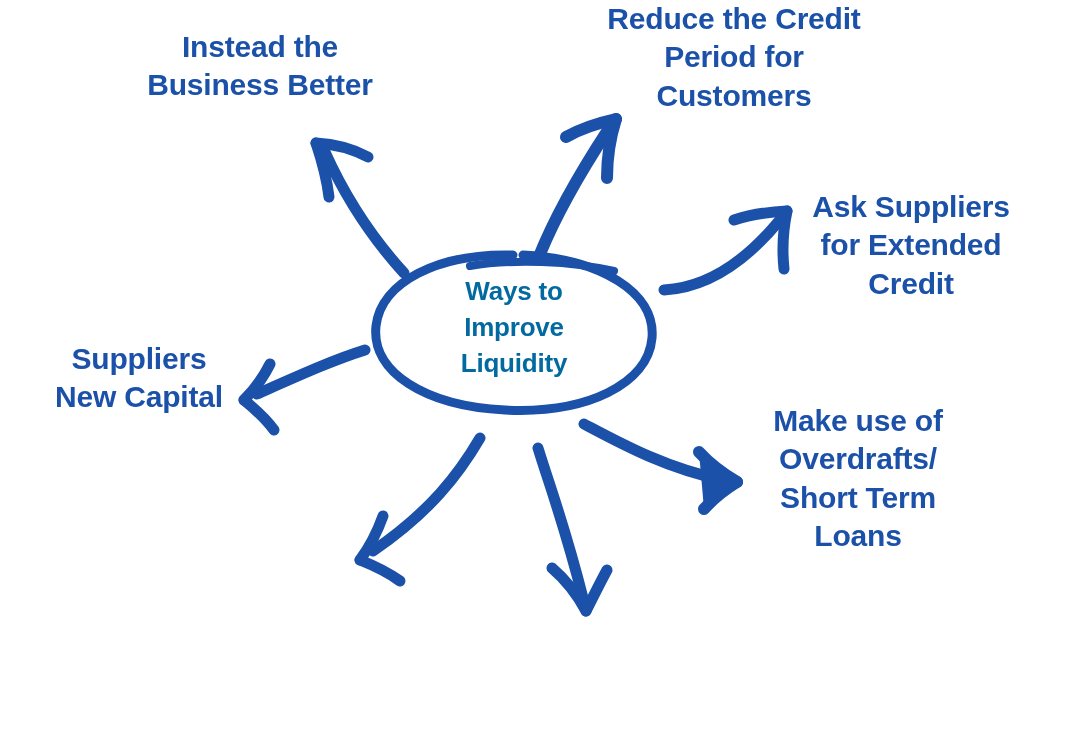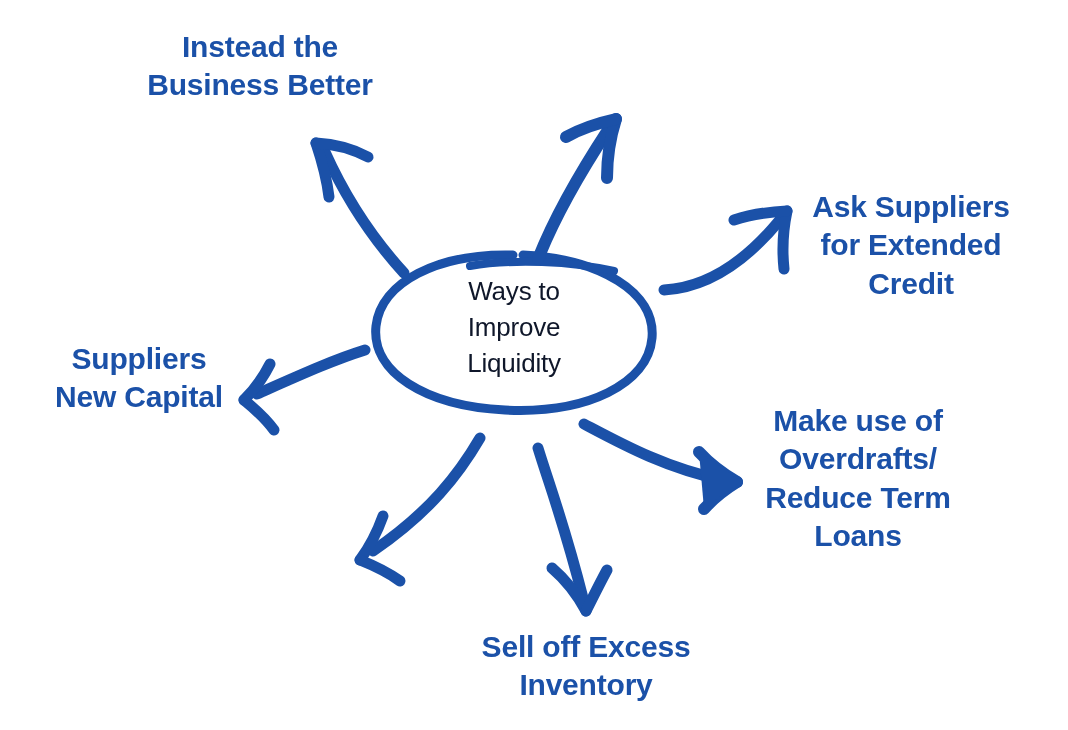--- a/index.html
+++ b/index.html
@@ -32,22 +32,22 @@
     color: #1B51A8;
     font-weight: bold;
     font-size: 30px;
     line-height: 1.28;
     text-align: center;
     white-space: pre-line;
     letter-spacing: -0.2px;
   }
   .center-label {
     position: absolute;
-    color: #0f172a;
-    font-weight: normal;
+    color: #0369a1;
+    font-weight: bold;
     font-size: 26px;
     line-height: 1.38;
     text-align: center;
     white-space: pre-line;
     letter-spacing: -0.2px;
   }
 
   
   #node-0 { left: 104px;  top: 28px;  width: 312px; }   
   #node-1 { left: 548px;  top: 0px;   width: 372px; }   
@@ -125,30 +125,31 @@
     </g>
   </svg>
 
   <div class="center-label" id="center-text">Ways to
 Improve
 Liquidity</div>
 
   <div class="label" id="node-0">Instead the
 Business Better</div>
 
+  <div class="label" id="node-1">Reduce the Credit
+Period for
+Customers</div>
 
   <div class="label" id="node-2">Ask Suppliers
 for Extended
 Credit</div>
 
   <div class="label" id="node-3">Make use of
 Overdrafts/
-Reduce Term
+Short Term
 Loans</div>
 
-  <div class="label" id="node-4">Sell off Excess
-Inventory</div>
 
 
   <div class="label" id="node-6">Suppliers
 New Capital</div>
 
 </div>
 
 </body></html>

